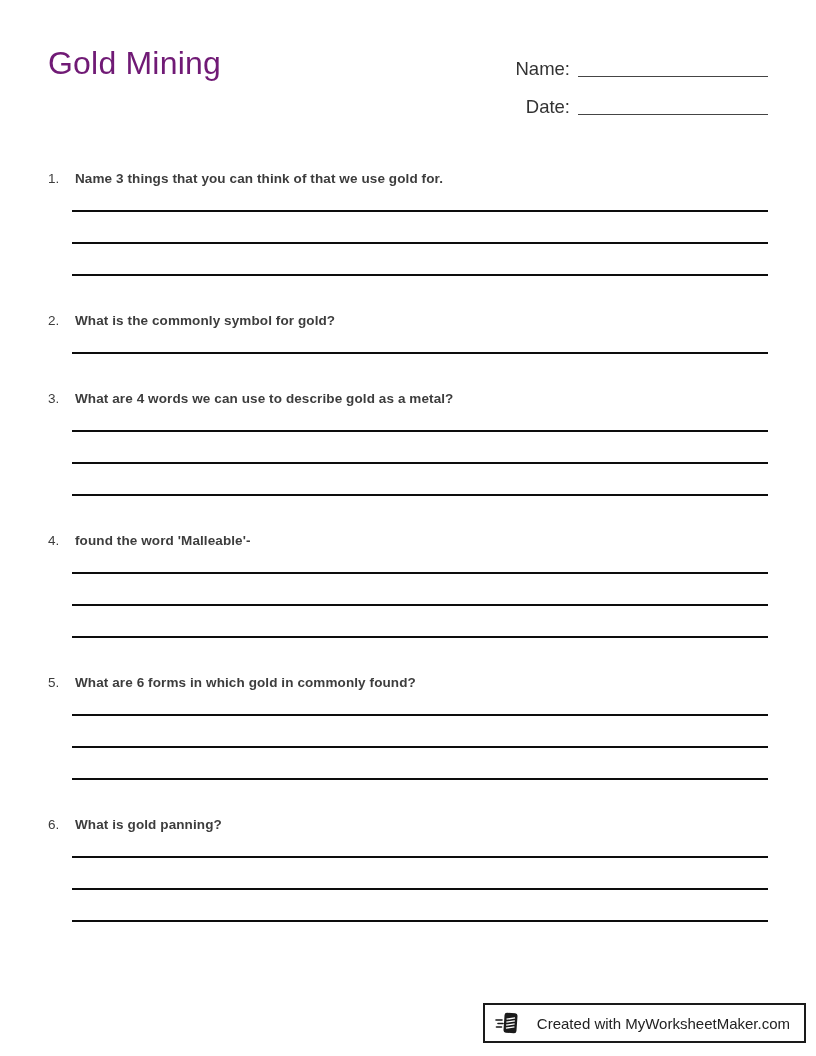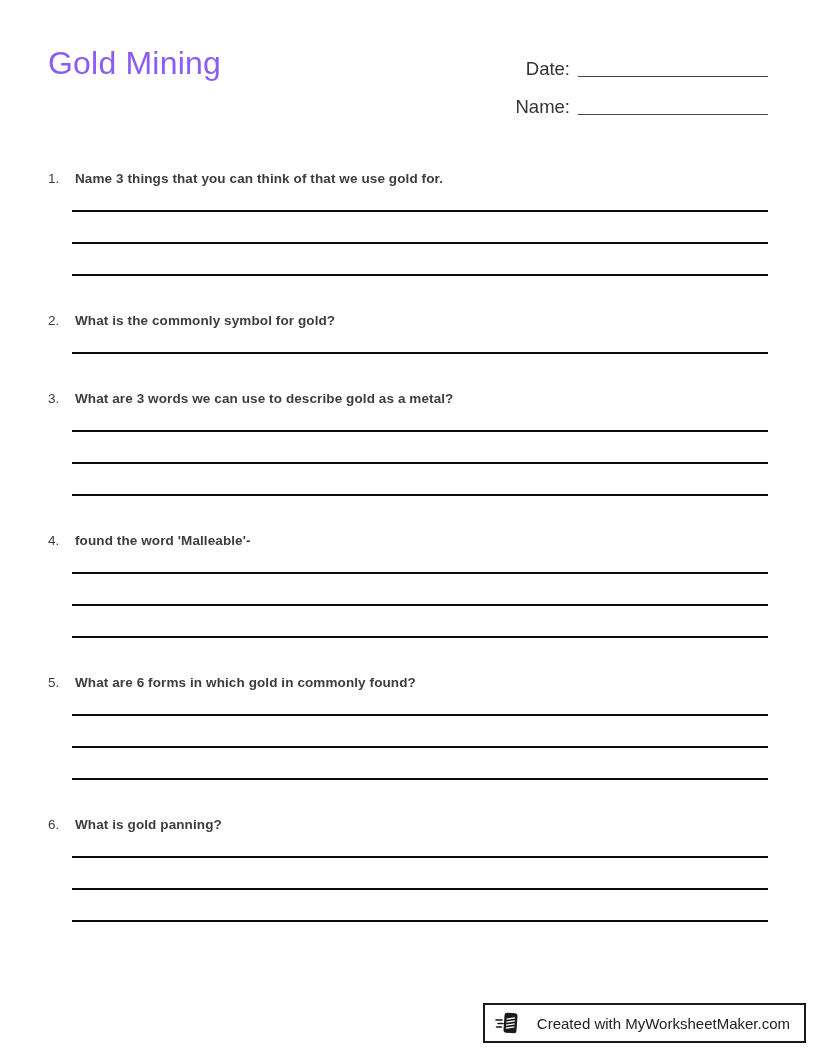--- a/index.html
+++ b/index.html
@@ -25,21 +25,21 @@
   .header {
     display: flex;
     justify-content: space-between;
     align-items: flex-start;
   }
   .title {
     margin: 0;
     font-size: 32px;
     font-weight: 400;
     line-height: 38px;
-    color: #8b5cf6;
+    color: #701a75;
     letter-spacing: 0.2px;
     text-align: center;
   }
   .fields {
     display: flex;
     flex-direction: column;
   }
   .field-row {
     display: flex;
     align-items: flex-end;
@@ -124,27 +124,27 @@
 </style>
 </head>
 <body>
 
 <div class="page">
 
   <header class="header">
     <h1 class="title">Gold Mining</h1>
     <div class="fields">
       <div class="field-row">
+        <span class="field-label">Name:</span>
+        <span class="field-line"></span>
+      </div>
+      <div class="field-row">
         <span class="field-label">Date:</span>
         <span class="field-line"></span>
       </div>
-      <div class="field-row">
-        <span class="field-label">Name:</span>
-        <span class="field-line"></span>
-      </div>
     </div>
   </header>
 
   <main class="questions">
 
     <section class="question">
       <div class="q-row">
         <span class="q-num">1.</span>
         <span class="q-text">Name 3 things that you can think of that we use gold for.</span>
       </div>
@@ -161,21 +161,21 @@
         <span class="q-text">What is the commonly symbol for gold?</span>
       </div>
       <div class="answer-lines">
         <div class="answer-line"></div>
       </div>
     </section>
 
     <section class="question">
       <div class="q-row">
         <span class="q-num">3.</span>
-        <span class="q-text">What are 3 words we can use to describe gold as a metal?</span>
+        <span class="q-text">What are 4 words we can use to describe gold as a metal?</span>
       </div>
       <div class="answer-lines">
         <div class="answer-line"></div>
         <div class="answer-line"></div>
         <div class="answer-line"></div>
       </div>
     </section>
 
     <section class="question">
       <div class="q-row">

